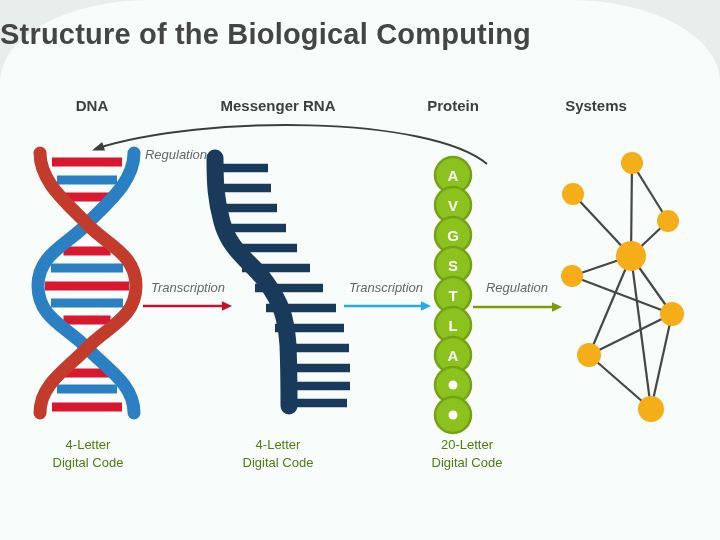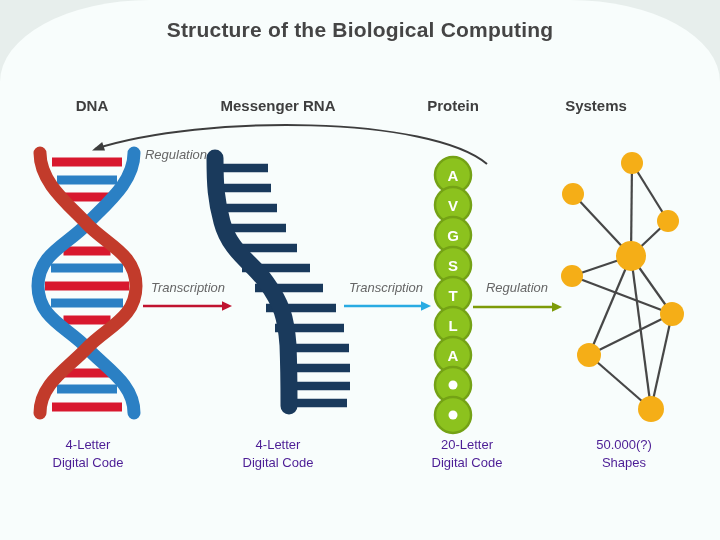--- a/index.html
+++ b/index.html
@@ -1,25 +1,25 @@
 <!DOCTYPE html>
 <html><head>
 <meta charset="utf-8">
 <style>
   html,body{margin:0;padding:0;}
   body{width:720px;height:540px;font-family:"Liberation Sans",sans-serif;}
   .stage{position:relative;width:720px;height:540px;background:#e7eeec;overflow:hidden;}
   .panel{position:absolute;inset:0;background:#f8fdfc;
          border-top-left-radius:150px 82px;border-top-right-radius:150px 82px;}
-  .title{position:absolute;left:0;right:0;top:18px;text-align:center;
-         font-size:21px;font-weight:700;color:#454545;letter-spacing:.2px;}
+  .title{position:absolute;left:0;right:0;top:18px;text-align:left;
+         font-size:29px;font-weight:700;color:#454545;letter-spacing:.2px;}
   .hdr{position:absolute;top:97px;transform:translateX(-50%);
        font-size:15px;font-weight:700;color:#3e3e3e;white-space:nowrap;}
   .cap{position:absolute;top:436px;transform:translateX(-50%);text-align:center;
-       font-size:13px;color:#4c1d95;line-height:18px;white-space:nowrap;}
+       font-size:13px;color:#4d7c0f;line-height:18px;white-space:nowrap;}
   .flowlabel{position:absolute;transform:translate(-50%,-50%);
        font-size:13px;color:#666;white-space:nowrap;font-style:italic;}
   svg{position:absolute;left:0;top:0;}
 </style>
 </head>
 <body>
 
 <div class="stage">
   <div class="panel"></div>
 
@@ -128,22 +128,18 @@
     <div>Digital Code</div>
   </div>
   <div class="cap" id="cap-1" style="left: 278px;">
     <div>4-Letter</div>
     <div>Digital Code</div>
   </div>
   <div class="cap" id="cap-2" style="left: 467px;">
     <div>20-Letter</div>
     <div>Digital Code</div>
   </div>
-  <div class="cap" id="cap-3" style="left: 624px;">
-    <div>50.000(?)</div>
-    <div>Shapes</div>
-  </div>
 
   <div class="flowlabel" id="alabel-0" style="left: 188px; top: 287px;">Transcription</div>
   <div class="flowlabel" id="alabel-1" style="left: 386px; top: 287px;">Transcription</div>
   <div class="flowlabel" id="alabel-2" style="left: 517px; top: 287px;">Regulation</div>
   <div class="flowlabel" id="reg-label" style="left: 176px; top: 154px;">Regulation</div>
 </div>
 
 </body></html>

